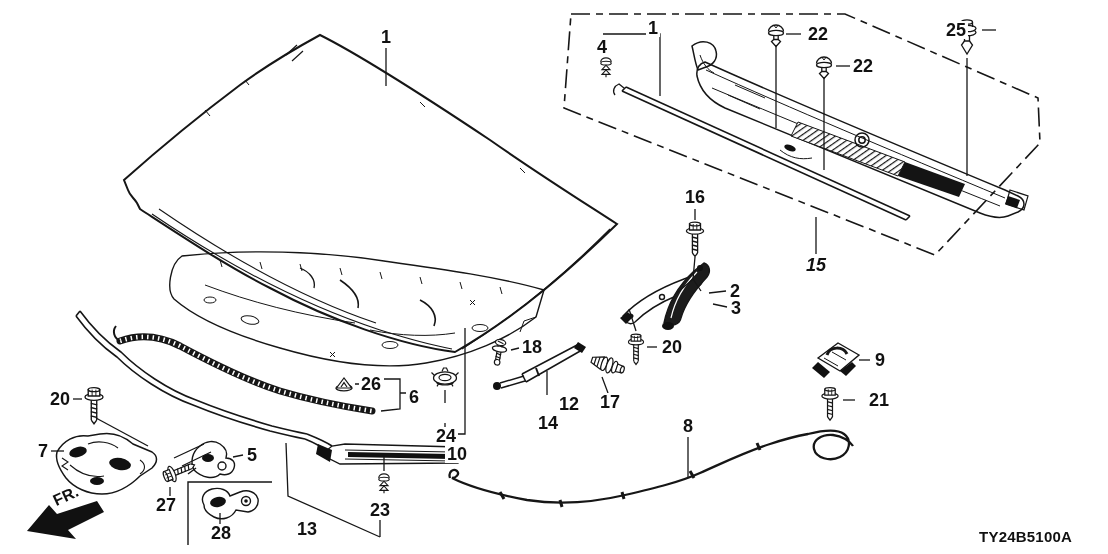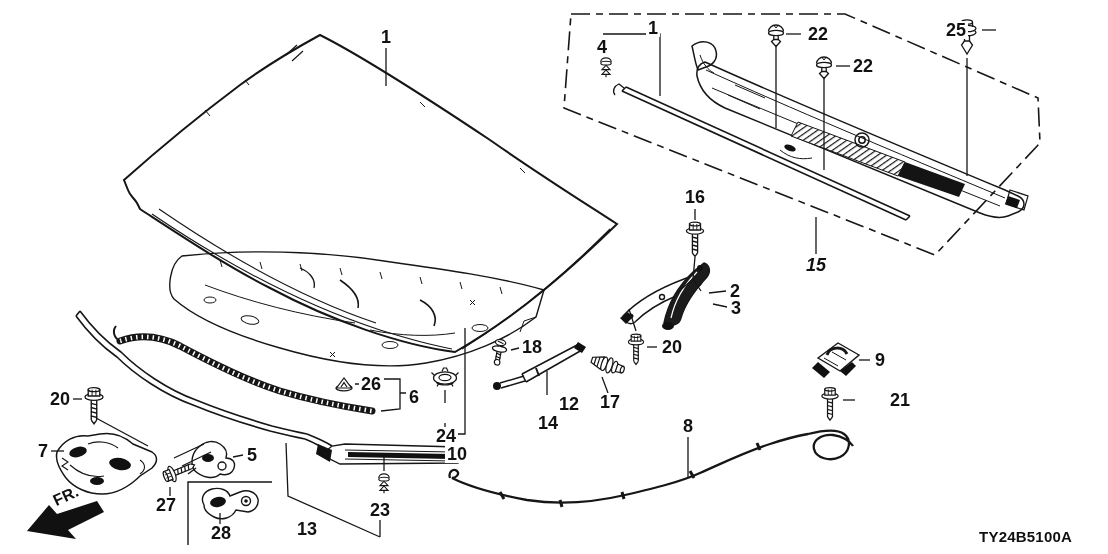--- a/index.html
+++ b/index.html
@@ -348,21 +348,21 @@
       <div class="callout" style="left: 653px; top: 28px;">1</div>
       <div class="callout" style="left: 818px; top: 34px;">22</div>
       <div class="callout" style="left: 863px; top: 66px;">22</div>
       <div class="callout" style="left: 956px; top: 30px;">25</div>
       <div class="callout" style="left: 816px; top: 265px; font-style: italic;">15</div>
       <div class="callout" style="left: 695px; top: 197px;">16</div>
       <div class="callout" style="left: 735px; top: 291px;">2</div>
       <div class="callout" style="left: 736px; top: 308px;">3</div>
       <div class="callout" style="left: 672px; top: 347px;">20</div>
       <div class="callout" style="left: 880px; top: 360px;">9</div>
-      <div class="callout" style="left: 900px; top: 400px; text-align: center;">21</div>
+      <div class="callout" style="left: 879px; top: 400px; text-align: center;">21</div>
       <div class="callout" style="left: 610px; top: 402px;">17</div>
       <div class="callout" style="left: 548px; top: 404px; margin-left: 21px;">12</div>
       <div class="callout" style="left: 548px; top: 423px;">14</div>
       <div class="callout" style="left: 532px; top: 347px;">18</div>
       <div class="callout" style="left: 688px; top: 426px;">8</div>
       <div class="callout" style="left: 457px; top: 454px;">10</div>
       <div class="callout" style="left: 446px; top: 436px;">24</div>
       <div class="callout" style="left: 371px; top: 384px;">26</div>
       <div class="callout" style="left: 414px; top: 397px;">6</div>
       <div class="callout" style="left: 60px; top: 399px;">20</div>

